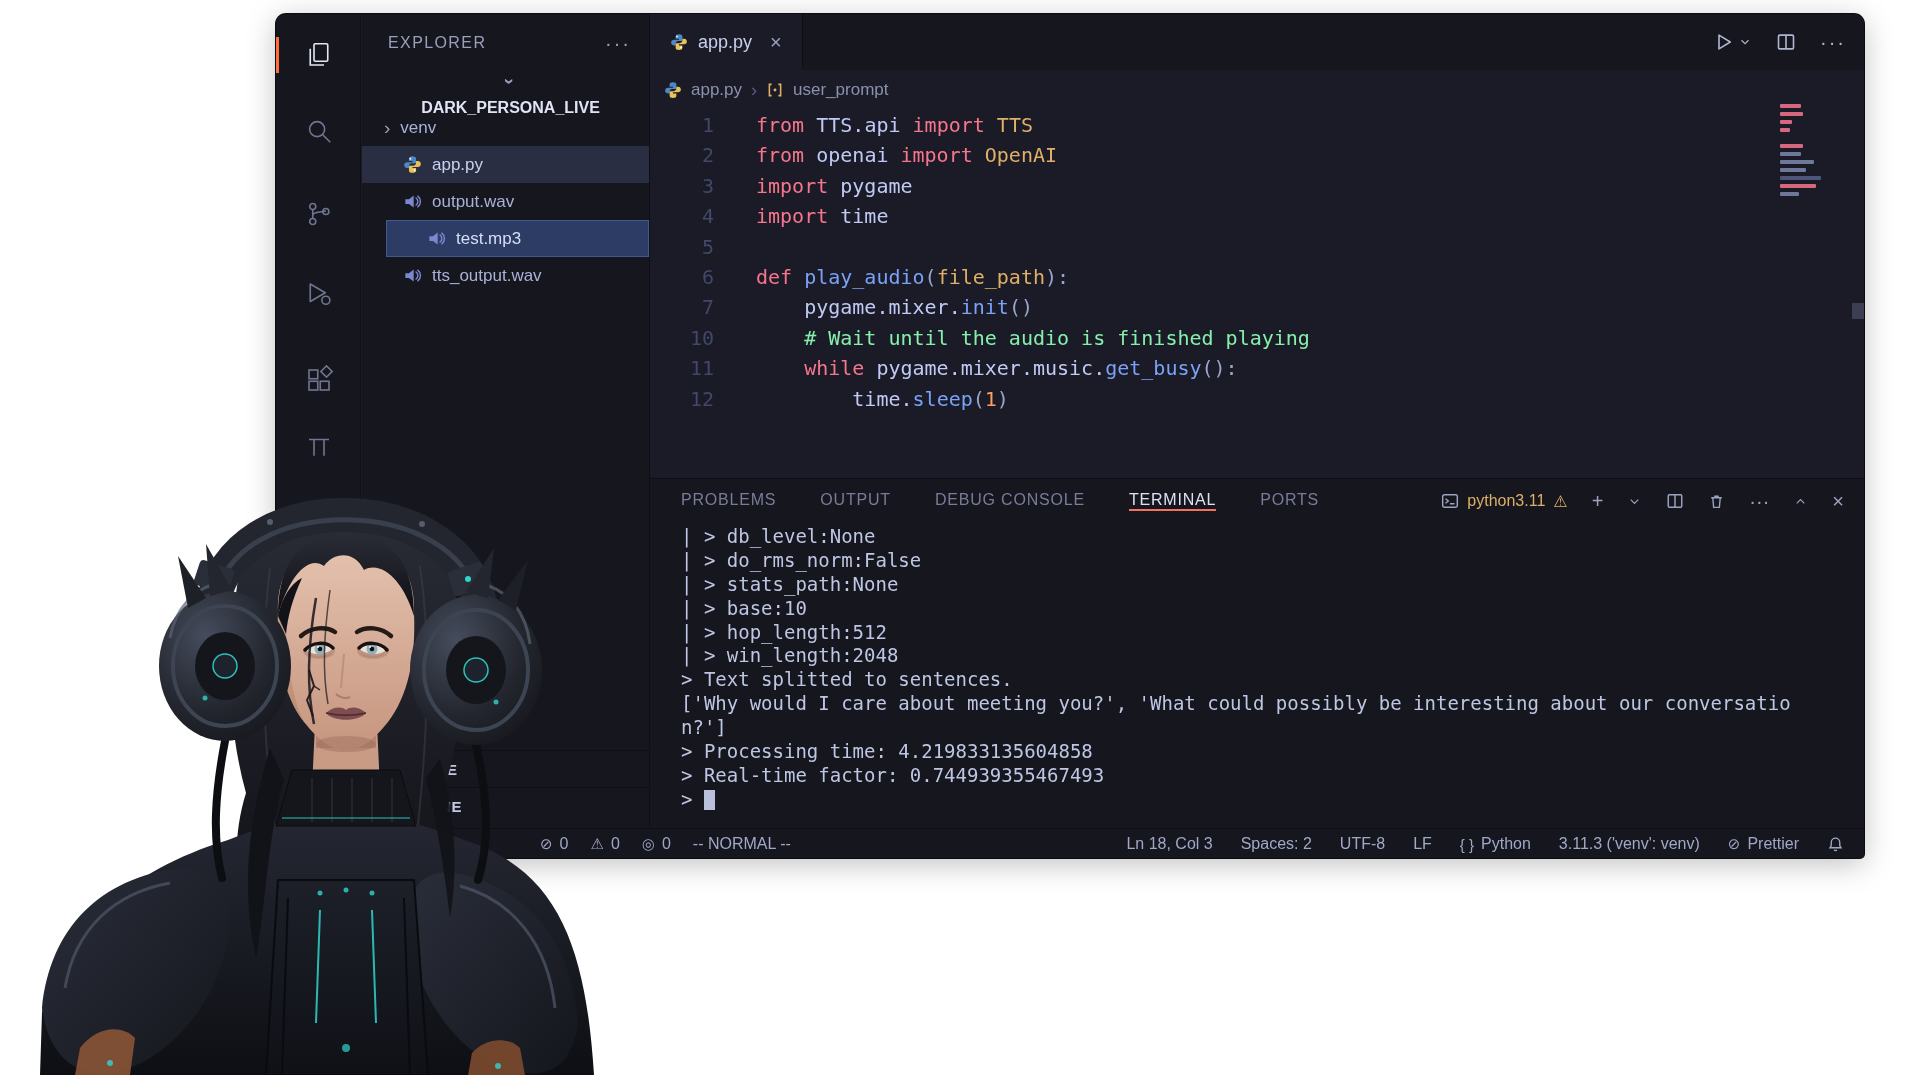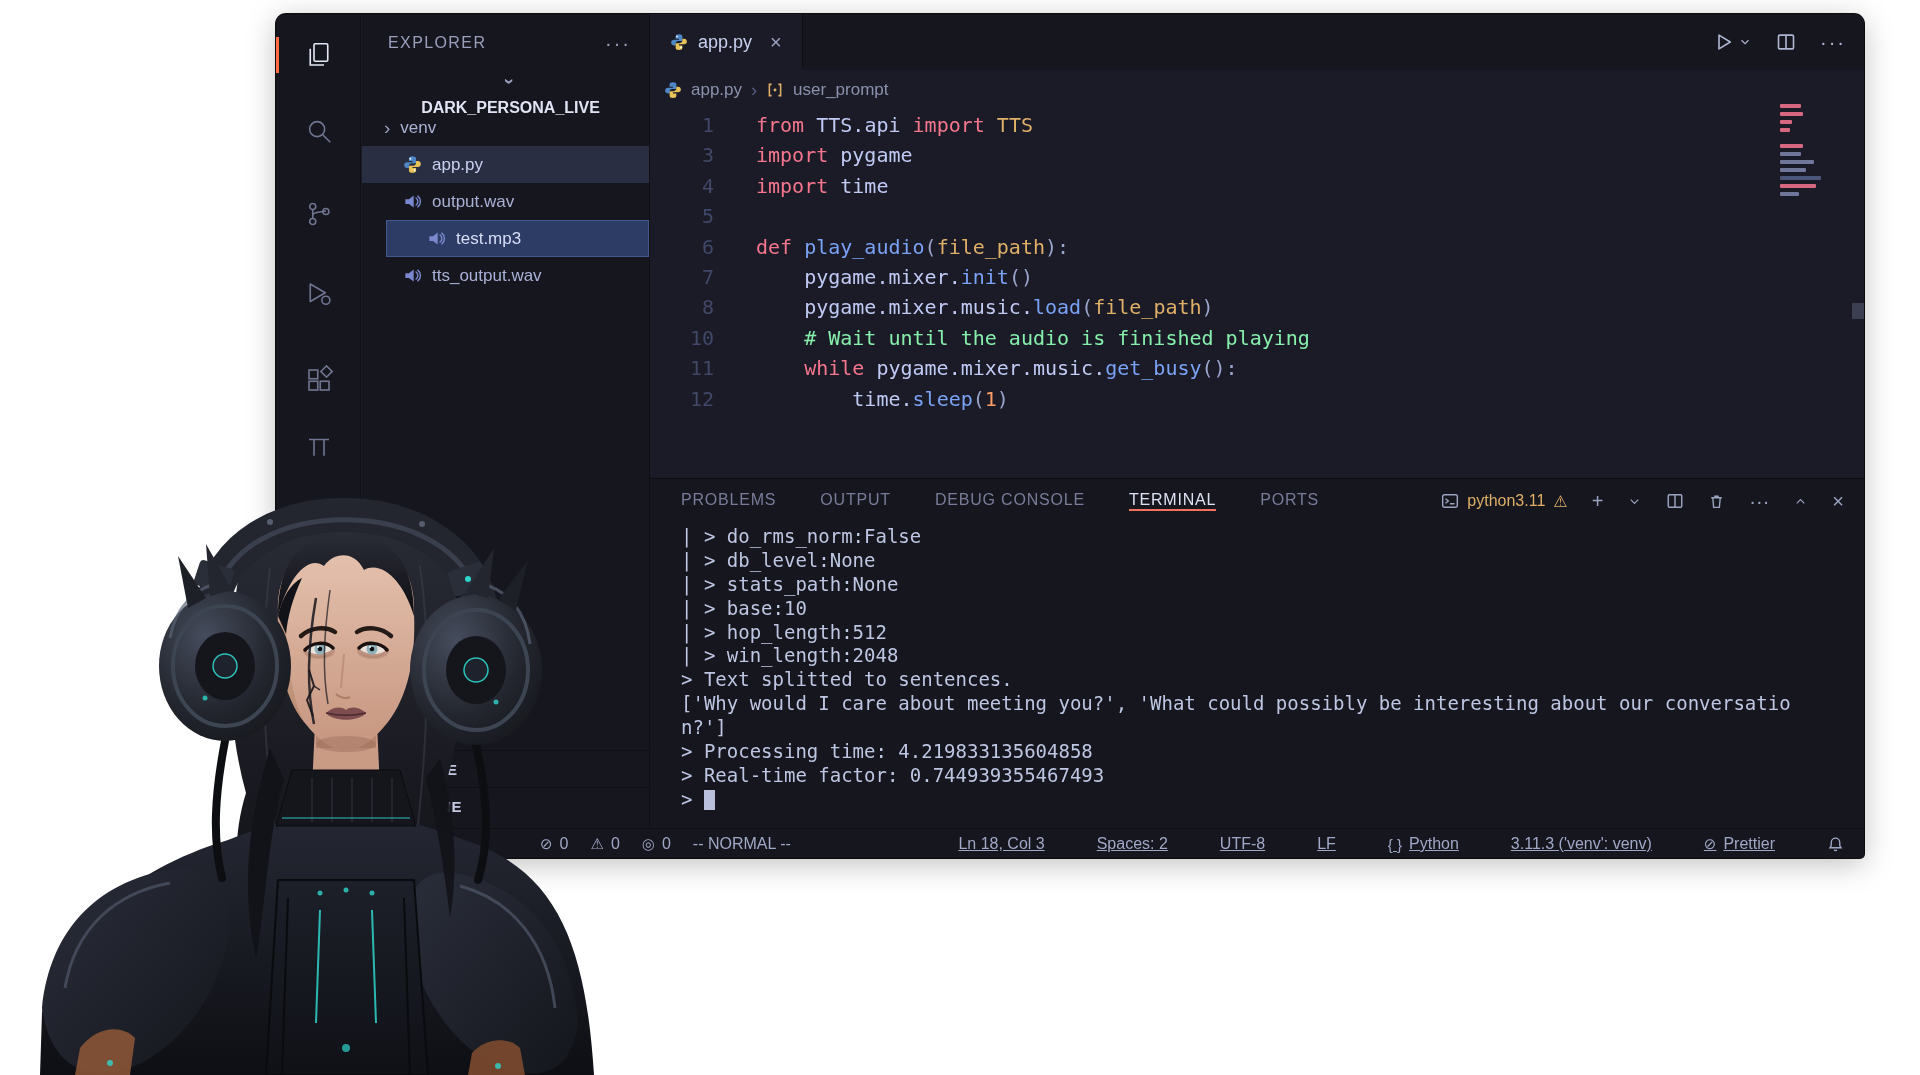--- a/index.html
+++ b/index.html
@@ -68,21 +68,21 @@
   .shell-label{color:#e0af68;font-size:16px;}
   .warn-glyph{color:#e0af68;font-size:16px;}
   .ticon{cursor:pointer;display:flex;align-items:center;font-size:20px;}
   .term-body{position:absolute;top:46px;left:31px;right:10px;font-family:"DejaVu Sans Mono","Liberation Mono",monospace;font-size:19px;color:#bdc6e2;}
   .term-line{height:23.9px;line-height:23.9px;white-space:pre;}
   .cursor{display:inline-block;width:11px;height:20px;background:#b8c0dd;vertical-align:-4px;}
 
   
   .status{position:absolute;left:0;bottom:0;width:100%;height:30px;background:#16161e;border-top:1px solid #0f0f14;color:#a0a8c7;font-size:16px;z-index:2;}
   .sb-left{position:absolute;left:264px;top:0;height:30px;display:flex;gap:22px;align-items:center;}
-  .sb-right{position:absolute;right:20px;top:0;height:30px;display:flex;gap:52px;align-items:center;text-decoration:underline;}
+  .sb-right{position:absolute;right:20px;top:0;height:30px;display:flex;gap:28px;align-items:center;}
   .sb-item{display:flex;gap:7px;align-items:center;white-space:nowrap;cursor:pointer;}
   .sb-item .glyph{font-size:15px;}
   .sb-item svg{display:block;}
 
   
   .character{position:absolute;left:20px;top:448px;width:580px;height:627px;z-index:5;}
 </style>
 </head>
 <body>
 
@@ -239,26 +239,26 @@
         <span class="pyicon">
           <svg viewBox="0 0 16 16">
               <path d="M5 3H3v10h2M11 3h2v10h-2" stroke="#e0af68" stroke-width="1.4" fill="none"></path>
               <circle cx="8" cy="8" r="1.3" fill="#e0af68"></circle>
             </svg>
         </span>
         <span>user_prompt</span>
       </div>
       <div class="code" id="code-area">
           <div class="code-line"><span class="ln">1</span><span class="tok-k">from</span><span class="tok-n"> TTS.api </span><span class="tok-k">import</span><span class="tok-c"> TTS</span></div>
+          <div class="code-line"><span class="ln">2</span><span class="tok-k">from</span><span class="tok-n"> openai </span><span class="tok-k">import</span><span class="tok-c"> OpenAI</span></div>
           <div class="code-line"><span class="ln">3</span><span class="tok-k">import</span><span class="tok-n"> pygame</span></div>
           <div class="code-line"><span class="ln">4</span><span class="tok-k">import</span><span class="tok-n"> time</span></div>
           <div class="code-line"><span class="ln">5</span></div>
           <div class="code-line"><span class="ln">6</span><span class="tok-k">def</span><span class="tok-f"> play_audio</span><span class="tok-p">(</span><span class="tok-a">file_path</span><span class="tok-p">):</span></div>
           <div class="code-line"><span class="ln">7</span><span class="tok-n">    pygame.mixer.</span><span class="tok-f">init</span><span class="tok-p">()</span></div>
-          <div class="code-line"><span class="ln">8</span><span class="tok-n">    pygame.mixer.music.</span><span class="tok-f">load</span><span class="tok-p">(</span><span class="tok-a">file_path</span><span class="tok-p">)</span></div>
           <div class="code-line"><span class="ln">10</span><span class="tok-m">    # Wait until the audio is finished playing</span></div>
           <div class="code-line"><span class="ln">11</span><span class="tok-k">    while</span><span class="tok-n"> pygame.mixer.music.</span><span class="tok-f">get_busy</span><span class="tok-p">():</span></div>
           <div class="code-line"><span class="ln">12</span><span class="tok-n">        time.</span><span class="tok-f">sleep</span><span class="tok-p">(</span><span class="tok-o">1</span><span class="tok-p">)</span></div>
         </div>
       <div class="minimap" id="minimap">
           <div style="width: 20.7px; background: rgb(247, 118, 142);"></div>
           <div style="width: 22.5px; background: rgb(247, 118, 142);"></div>
           <div style="width: 11.7px; background: rgb(247, 118, 142);"></div>
           <div style="width: 9.9px; background: rgb(247, 118, 142);"></div>
           <div style="width: 0px; background: transparent;"></div>
@@ -309,22 +309,22 @@
           </span>
         <span class="ticon">···</span>
         <span class="ticon">
           <svg viewBox="0 0 16 16" width="15" height="15">
               <path d="M4 10l4-4 4 4"></path>
             </svg>
           </span>
         <span class="ticon">×</span>
       </div>
       <div class="term-body" id="term-body">
+          <div class="term-line">| &gt; db_level:None</div>
           <div class="term-line">| &gt; do_rms_norm:False</div>
-          <div class="term-line">| &gt; db_level:None</div>
           <div class="term-line">| &gt; stats_path:None</div>
           <div class="term-line">| &gt; base:10</div>
           <div class="term-line">| &gt; hop_length:512</div>
           <div class="term-line">| &gt; win_length:2048</div>
           <div class="term-line">&gt; Text splitted to sentences.</div>
           <div class="term-line">['Why would I care about meeting you?', 'What could possibly be interesting about our conversatio</div>
           <div class="term-line">n?']</div>
           <div class="term-line">&gt; Processing time: 4.219833135604858</div>
           <div class="term-line">&gt; Real-time factor: 0.744939355467493</div>
           <div class="term-line">&gt; <span class="cursor"></span></div>

